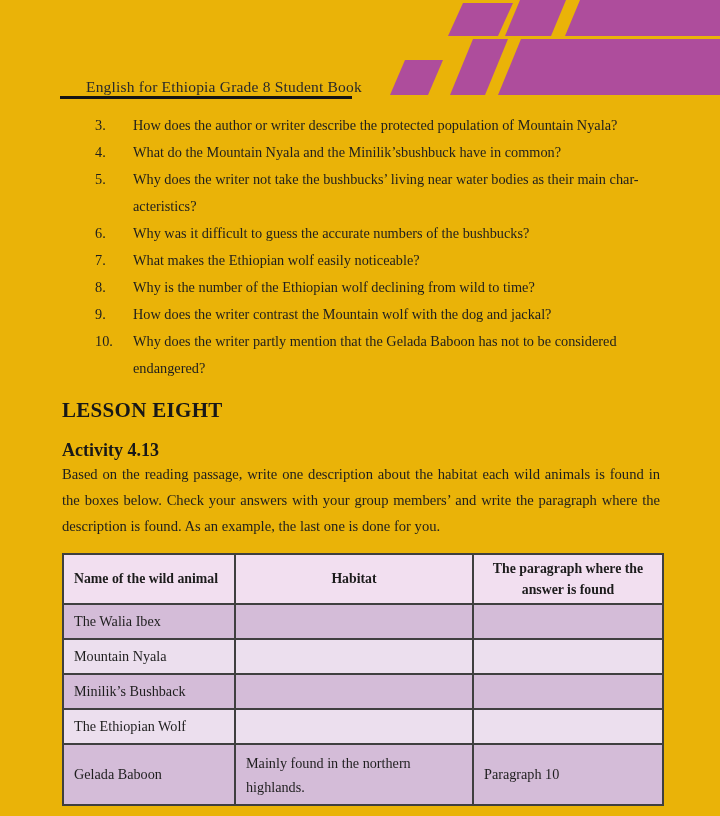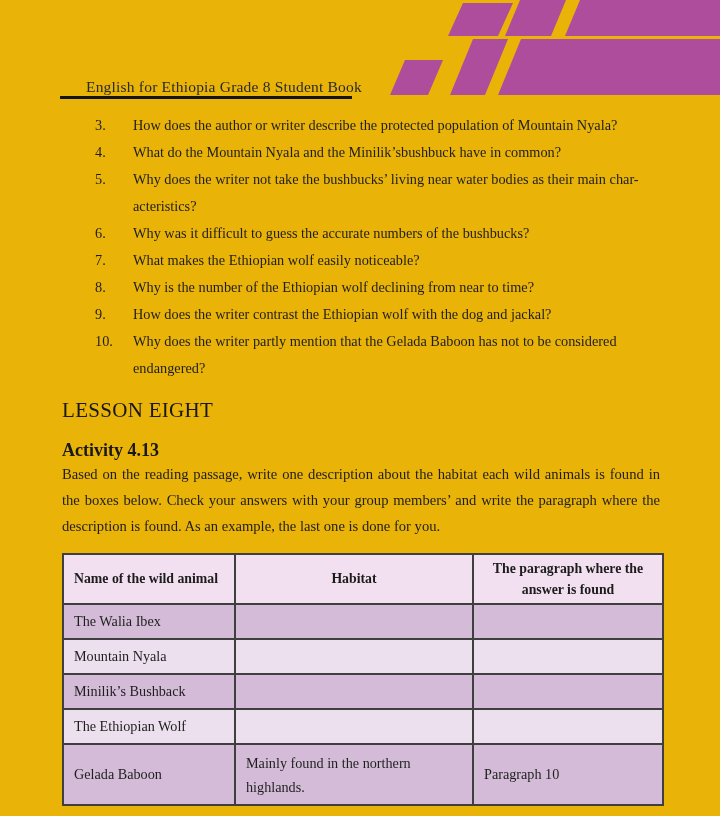--- a/index.html
+++ b/index.html
@@ -40,21 +40,21 @@
     position: absolute; top: 112px; left: 95px; width: 564px;
     font-size: 14.3px; line-height: 27px;
   }
   .q { display: flex; }
   .q-num { width: 38px; flex: 0 0 38px; }
   .q-text { flex: 1; }
 
   
   .lesson-heading {
     position: absolute; top: 398px; left: 62px;
-    font-size: 21px; font-weight: normal; letter-spacing: 0.3px; color: #181818; text-align: center;
+    font-size: 21px; font-weight: bold; letter-spacing: 0.3px; color: #181818; text-align: center;
   }
   .activity-heading {
     position: absolute; top: 440px; left: 62px;
     font-size: 18px; font-weight: bold; color: #181818;
   }
   .instructions {
     position: absolute; top: 461px; left: 62px; width: 598px;
     font-size: 14.6px; line-height: 26px; text-align: justify;
   }
 
@@ -115,25 +115,25 @@
     <div class="q">
       <span class="q-num">6.</span>
       <span class="q-text">Why was it difficult to guess the accurate numbers of the bushbucks?</span>
     </div>
     <div class="q">
       <span class="q-num">7.</span>
       <span class="q-text">What makes the Ethiopian wolf easily noticeable?</span>
     </div>
     <div class="q">
       <span class="q-num">8.</span>
-      <span class="q-text">Why is the number of the Ethiopian wolf declining from near to time?</span>
+      <span class="q-text">Why is the number of the Ethiopian wolf declining from wild to time?</span>
     </div>
     <div class="q">
       <span class="q-num">9.</span>
-      <span class="q-text">How does the writer contrast the Ethiopian wolf with the dog and jackal?</span>
+      <span class="q-text">How does the writer contrast the Mountain wolf with the dog and jackal?</span>
     </div>
     <div class="q">
       <span class="q-num">10.</span>
       <span class="q-text">Why does the writer partly mention that the Gelada Baboon has not to be considered endangered?</span>
     </div>
   </div>
 
   <div class="lesson-heading">LESSON EIGHT</div>
   <div class="activity-heading">Activity 4.13</div>
   <div class="instructions">Based on the reading passage, write one description about the habitat each wild animals is found in the boxes below.  Check your answers with your group members’ and write the paragraph where the description is found. As an example, the last one is done for you.</div>

